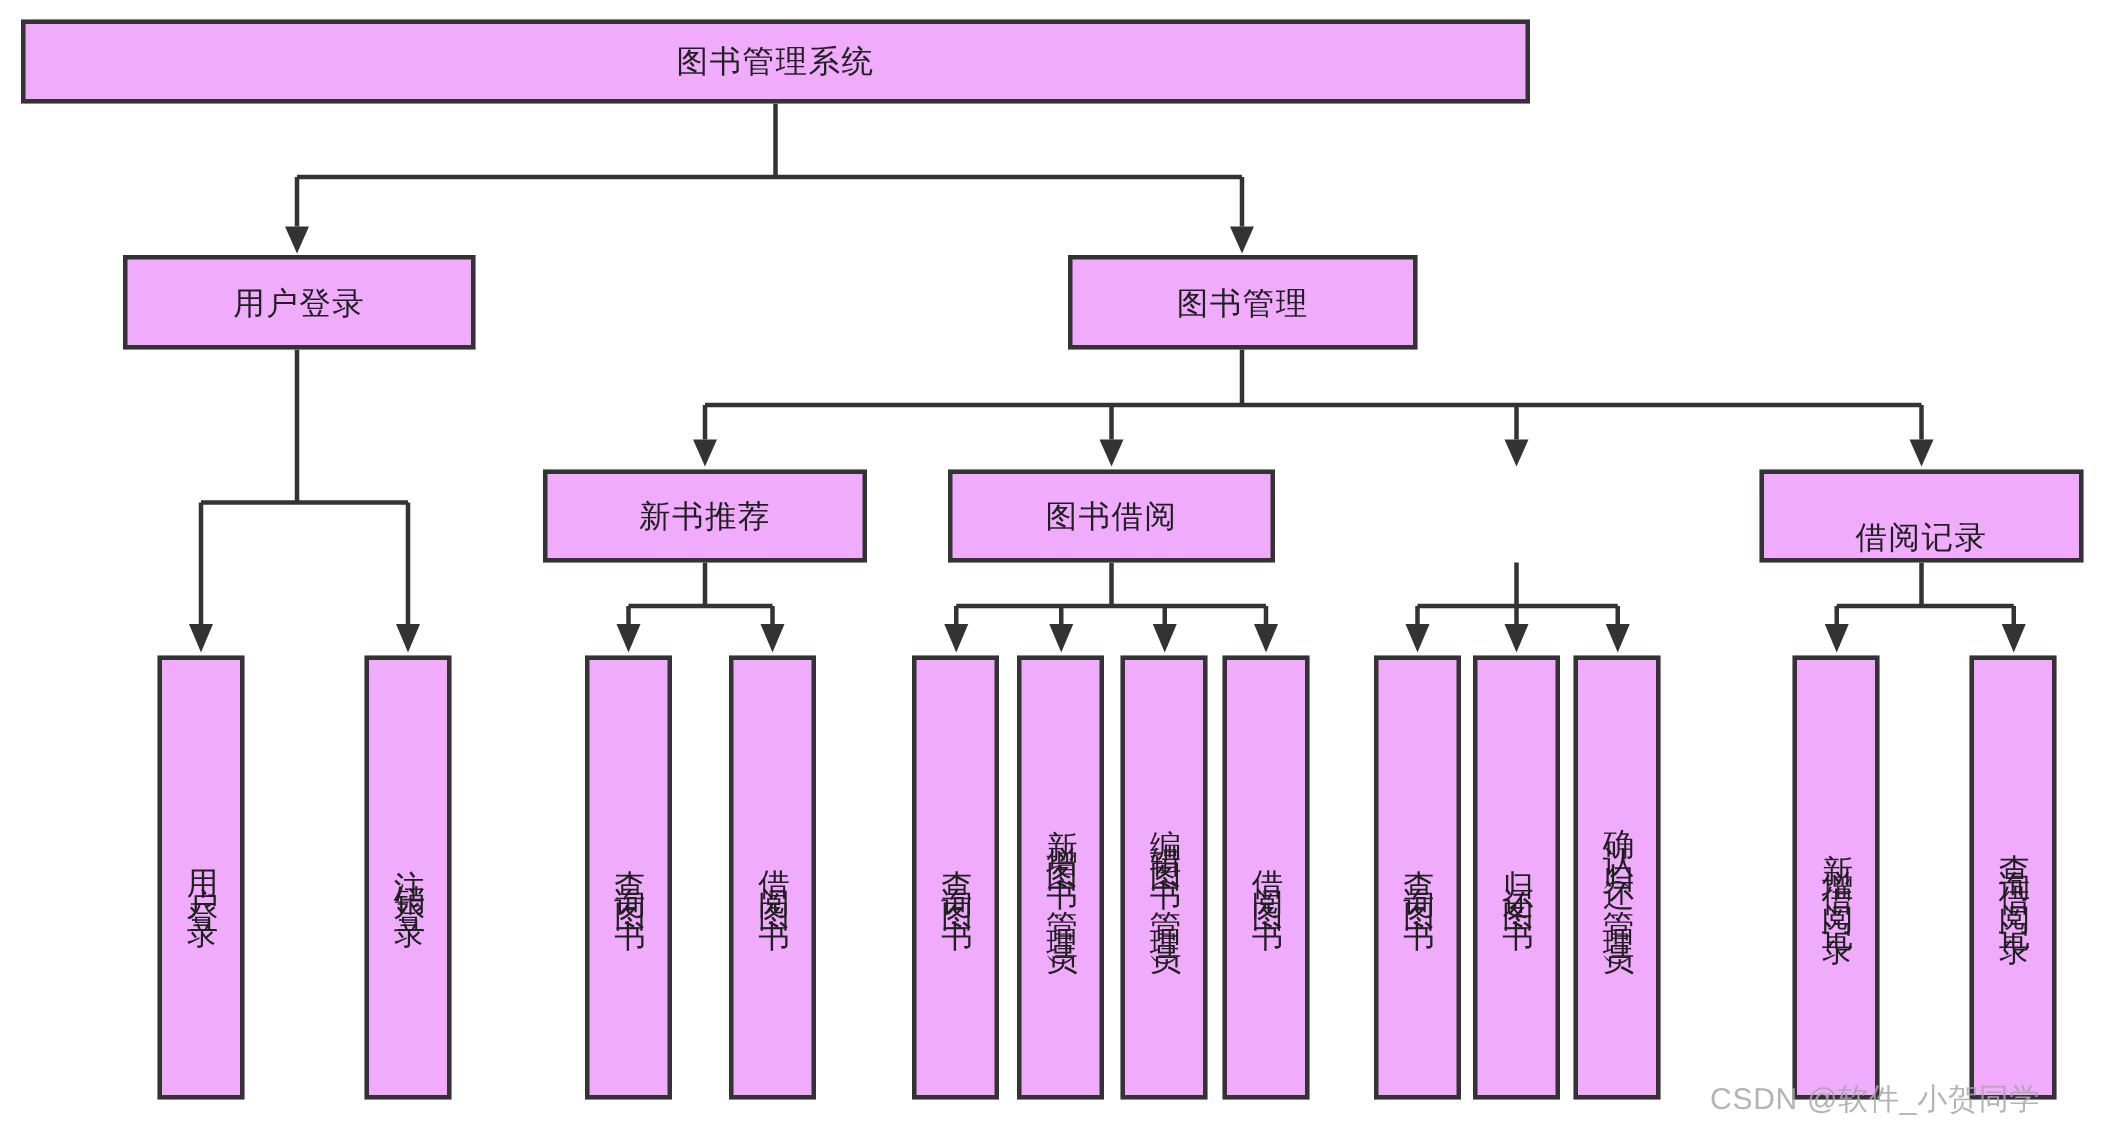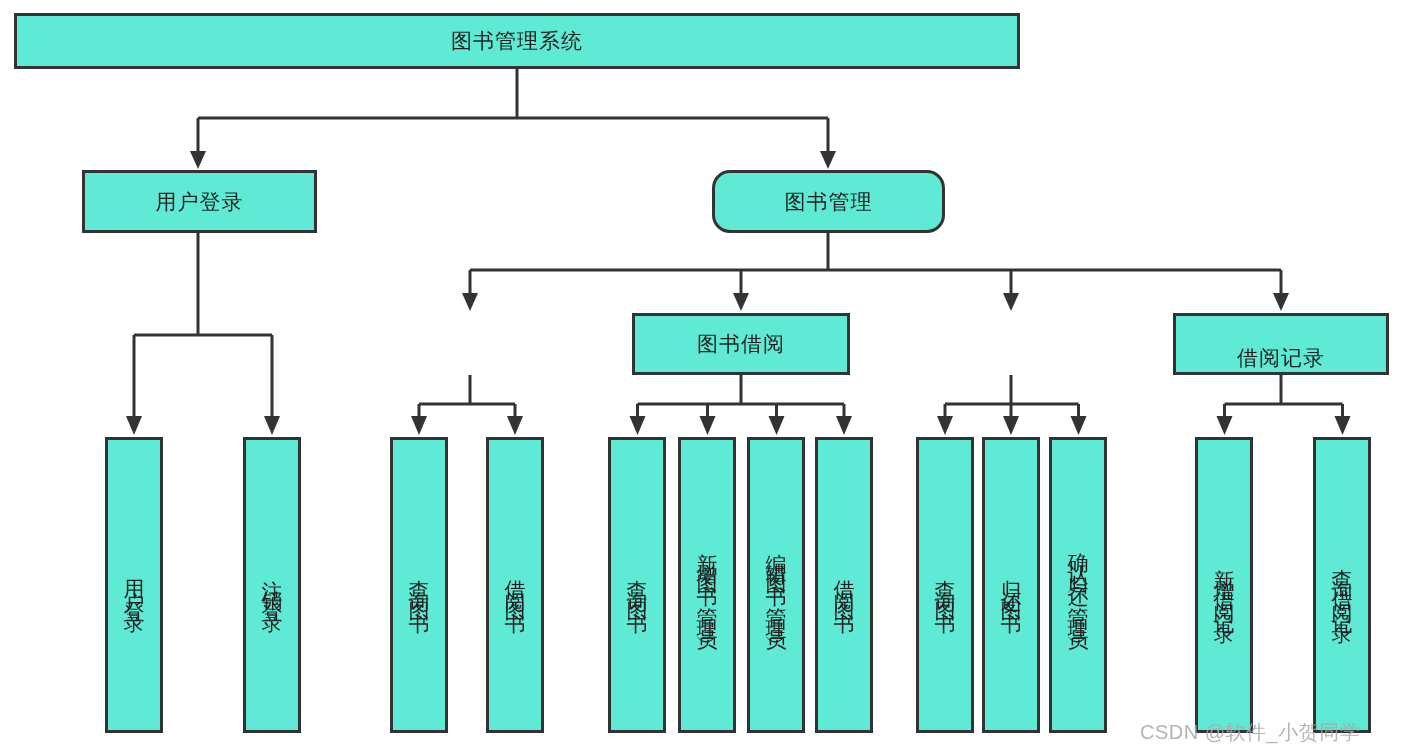--- a/index.html
+++ b/index.html
@@ -8,21 +8,21 @@
     width:1405px;height:747px;
     background:#ffffff;
     font-family:"Liberation Sans","DejaVu Sans",sans-serif;
     overflow:hidden;
   }
   #connectors{position:absolute;left:0;top:0;z-index:1;}
   .node{
     position:absolute;
     box-sizing:border-box;
     border:3px solid #333333;
-    background:#5eead4;
+    background:#f0abfc;
     display:flex;align-items:center;justify-content:center;
     color:#1f1f1f;
     z-index:2;
   }
   .hnode{font-size:21px;letter-spacing:1px;}
   .vnode{width:58px;height:296px;top:437px;}
   .vtext{
     writing-mode:vertical-rl;
     text-orientation:mixed;
     font-size:21px;
@@ -85,24 +85,27 @@
     </g>
   </svg>
 
   <div class="node hnode" style="left:14px;top:13px;width:1006px;height:56px;">
     <span>图书管理系统</span>
   </div>
 
   <div class="node hnode" style="left:82px;top:170px;width:235px;height:63px;">
     <span>用户登录</span>
   </div>
-  <div class="node hnode" style="left:712px;top:170px;width:233px;height:63px;border-radius:18px;">
+  <div class="node hnode" style="left:712px;top:170px;width:233px;height:63px;">
     <span>图书管理</span>
   </div>
 
+  <div class="node hnode" style="left:362px;top:313px;width:216px;height:62px;">
+    <span>新书推荐</span>
+  </div>
   <div class="node hnode" style="left:632px;top:313px;width:218px;height:62px;">
     <span>图书借阅</span>
   </div>
   <div class="node hnode" style="left:1173px;top:313px;width:216px;height:62px;align-items:flex-end;">
     <span>借阅记录</span>
   </div>
 
   <div class="node vnode" style="left:105px;">
     <span class="vtext">用户登录</span>
   </div>

